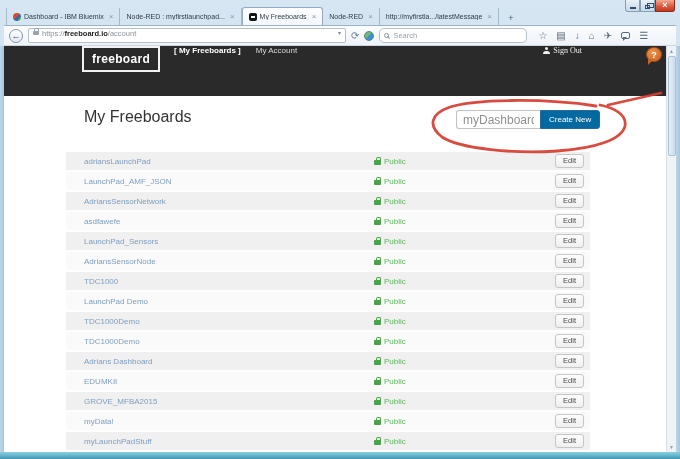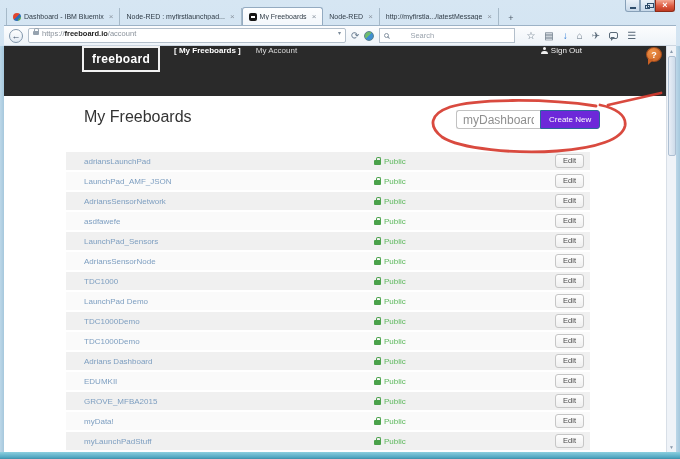--- a/index.html
+++ b/index.html
@@ -50,60 +50,60 @@
   .back-btn { width:14px; height:14px; flex:none; border-radius:50%; border:1px solid #8196ab;
     color:#41536a; font-size:9px; line-height:12px; text-align:center;
     background:linear-gradient(#ffffff,#e3ebf4); }
   .urlbar { width:318px; height:15px; background:#fff; border:1px solid #b3bfcb; border-radius:2px;
     display:flex; padding:0 4px; gap:3px; font-size:7.5px; color:#8a929b; }
   .urlbar .domain { color:#222; font-weight:bold; }
   .url-caret { margin-left:auto; color:#7c8b9b; font-size:6px; }
   .reload-icon { color:#687c90; font-size:10px; line-height:1; }
   .ext-icon { width:10px; height:10px; flex:none; border-radius:50%; border:1px solid #58808f;
     background:linear-gradient(135deg,#6cbb6e 0 50%, #3e8fd0 50% 100%); }
-  .searchbar { width:136px; height:15px; background:#fff; border:1px solid #b3bfcb; border-radius:0;
-    display:flex; align-items:center; gap:21px; padding:0 4px; font-size:7.5px; color:#9aa3ad; }
+  .searchbar { width:148px; height:15px; background:#fff; border:1px solid #b3bfcb; border-radius:5px;
+    display:flex; align-items:center; gap:4px; padding:0 4px; font-size:7.5px; color:#9aa3ad; }
   .mag { width:5px; height:5px; border:1px solid #8a97a5; border-radius:50%; position:relative; flex:none; }
   .mag::after { content:""; position:absolute; width:3px; height:1px; background:#8a97a5;
     transform:rotate(45deg); right:-2px; bottom:-1px; }
   .tool-icons { display:flex; align-items:center; gap:9px; margin-left:6px; color:#5a6a79; }
   .ti { font-size:10px; line-height:1; }
   .ti-download { color:#2f7cd6; font-weight:bold; font-size:10px; }
   .chat-icon { width:9px; height:7px; border:1px solid #5a6a79; border-radius:2px; position:relative; }
   .chat-icon::after { content:""; position:absolute; left:1px; bottom:-3px;
     border:2px solid transparent; border-top-color:#5a6a79; border-left-color:#5a6a79; width:0; height:0; }
 
   
   .viewport { position:absolute; top:46px; left:4px; right:4px; bottom:7px; background:#fff; overflow:hidden; }
 
   .site-header { height:50px; background:#2a2a2a; display:flex; align-items:flex-start; }
   .logo-box { margin-left:78px; border:2px solid #f2f2f2; padding:4px 8px; color:#fff;
     font-size:12px; font-weight:bold; letter-spacing:.3px; }
   .site-nav { display:flex; gap:15px; margin-left:14px; font-size:8px; color:#fff; align-items:center; }
   .nav-freeboards { color:#ffffff;font-weight:bold; }
   .nav-account { color:#d9d9d9; }
   .sign-out { margin-left:auto; margin-right:94px; display:flex; align-items:center; gap:3px;
-    color:#eeeeee; font-size:8px; }
+    color:#eeeeee; font-size:8px;font-family:Liberation Serif, serif; }
   .person { width:7px; height:7px; position:relative; flex:none; }
   .person::before { content:""; position:absolute; top:0; left:2px; width:3px; height:3px; border-radius:50%; background:#eee; }
   .person::after { content:""; position:absolute; bottom:0; left:0; width:7px; height:3px; border-radius:3px 3px 0 0; background:#eee; }
 
   .help-bubble { position:absolute; top:1px; right:14px; z-index:8; }
   .help-circle { width:16px; height:15px; border-radius:50%;
     background:radial-gradient(circle at 35% 30%, #ef9348, #c96124); border:1px solid #a84f1d;
     color:#fff; font-size:9px; font-weight:bold; display:flex; align-items:center; justify-content:center; }
   .help-bubble::after { content:""; position:absolute; left:2px; bottom:-3px;
     border:3px solid transparent; border-top-color:#c96124; border-left-color:#c96124; }
 
   .page-body { position:relative; height:356px; }
   .page-title { position:absolute; left:80px; top:12px; font-size:16px; font-weight:400; color:#333; }
   .create-group { position:absolute; left:452px; top:14px; display:flex; }
   .create-input { width:84px; height:19px; border:1px solid #c2c2c2; border-right:none;
     border-radius:3px 0 0 3px; padding:0 6px; font-size:12px; color:#8f8f8f; font-family:inherit; outline:none; }
-  .create-btn { height:19px; padding:0 8px; background:#6d28d9; border:1px solid #2b669d;
+  .create-btn { height:19px; padding:0 8px; background:#0369a1; border:1px solid #2b669d;
     border-radius:0 3px 3px 0; color:#fff; font-size:8px; font-family:inherit; }
 
   .board-list { position:absolute; left:62px; top:56px; width:524px; }
   .board-row { height:18px; margin-bottom:2px; display:flex; align-items:center; padding:0 6px 0 18px; font-size:8px; }
   .board-row.odd  { background:#f0f0f0; }
   .board-row.even { background:#fafafa; }
   .board-name { color:#7d9ec0; text-decoration:none; width:290px; flex:none;
     overflow:hidden; white-space:nowrap; }
   .board-vis { display:flex; align-items:center; gap:3px; color:#5cb85c; width:140px; flex:none; }
   .glock { position:relative; width:7px; height:5px; background:#4aa14a; border-radius:1px; margin-top:2px; flex:none; }

